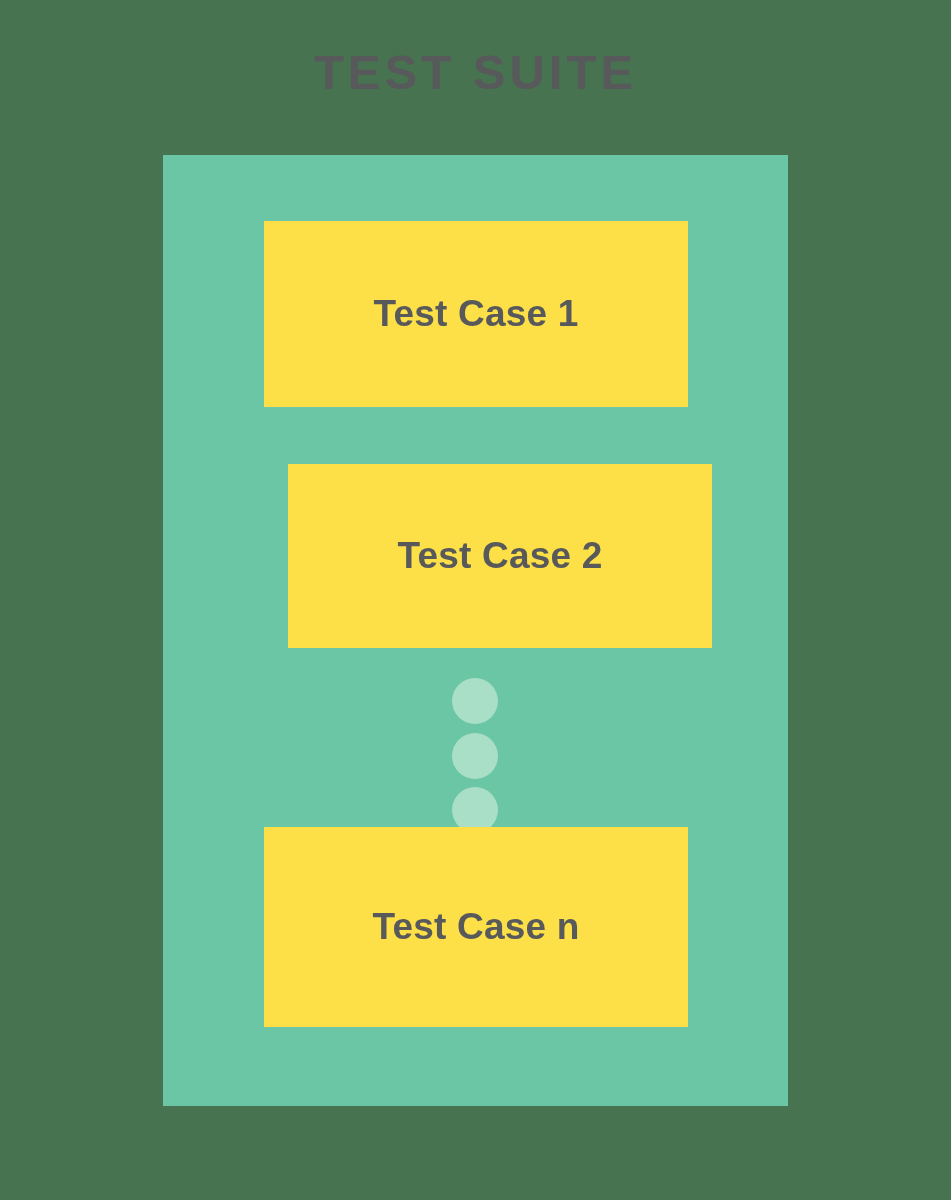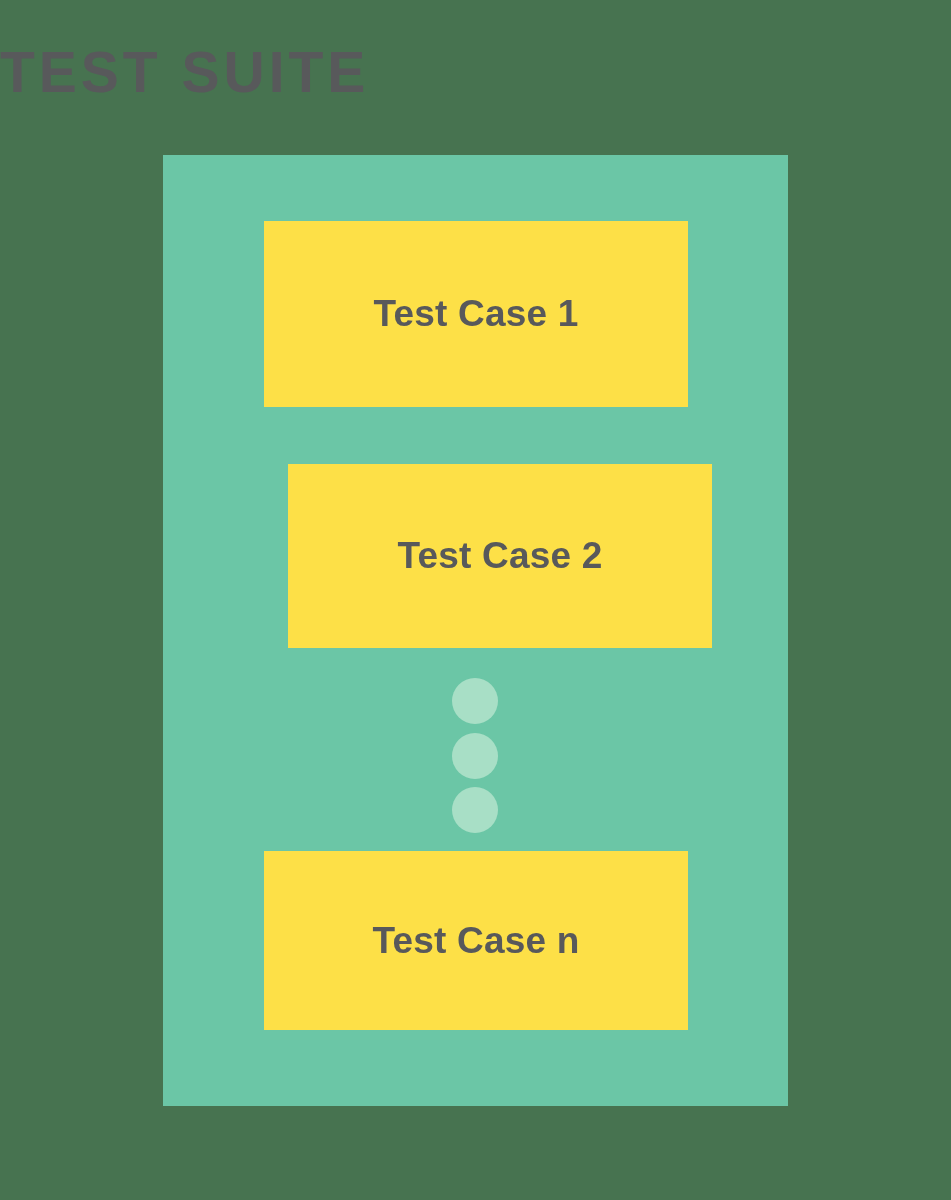--- a/index.html
+++ b/index.html
@@ -18,22 +18,22 @@
     width: 951px;
     height: 1200px;
   }
 
   
   .diagram-title {
     position: absolute;
     left: 0;
     top: 40px;
     width: 951px;
-    text-align: left;
-    font-size: 57px;
+    text-align: center;
+    font-size: 49px;
     line-height: 64px;
     font-weight: bold;
     letter-spacing: 4px;
     color: #58595B;
     white-space: pre;
     user-select: none;
   }
 
   
   .suite-container {
@@ -50,21 +50,21 @@
     position: absolute;
     left: 101px;          
     width: 424px;
     background: #fde047;
     display: flex;
     align-items: center;
     justify-content: center;
   }
   .test-case-box.box-1 { top: 66px;  height: 186px; }   
   .test-case-box.box-2 { top: 309px; height: 184px; margin-left: 24px; }   
-  .test-case-box.box-n { top: 696px; height: 179px; }   
+  .test-case-box.box-n { top: 672px; height: 200px; }   
 
   .test-case-label {
     font-size: 37px;
     font-weight: bold;
     color: #58595B;
     letter-spacing: 0.2px;
     white-space: pre;
     user-select: none;
   }
 

